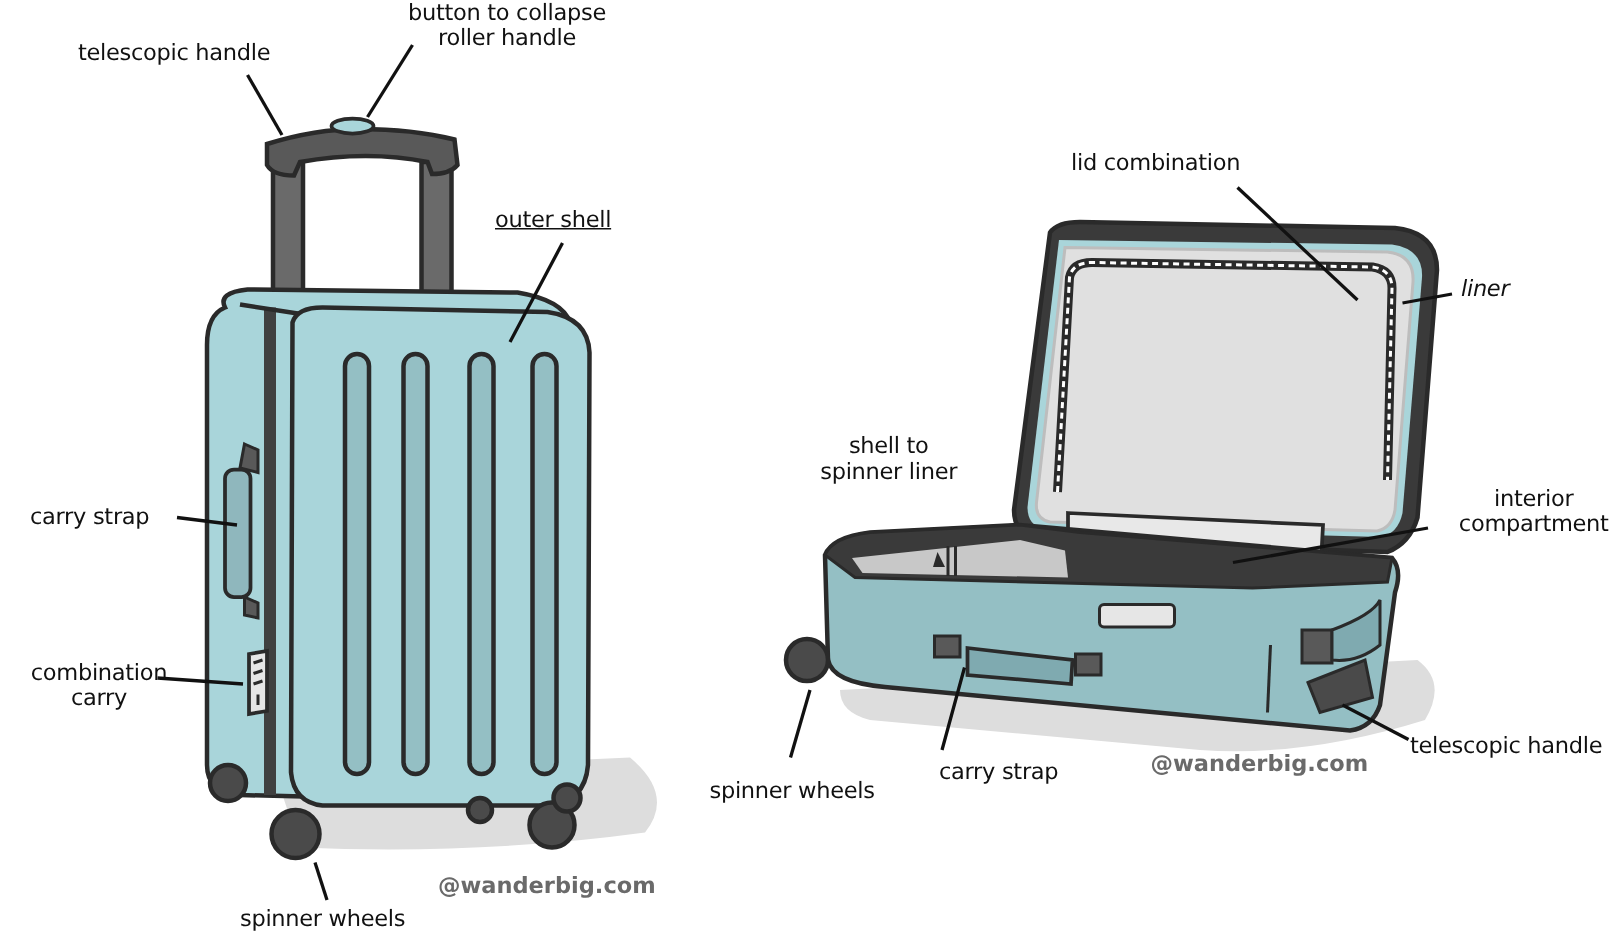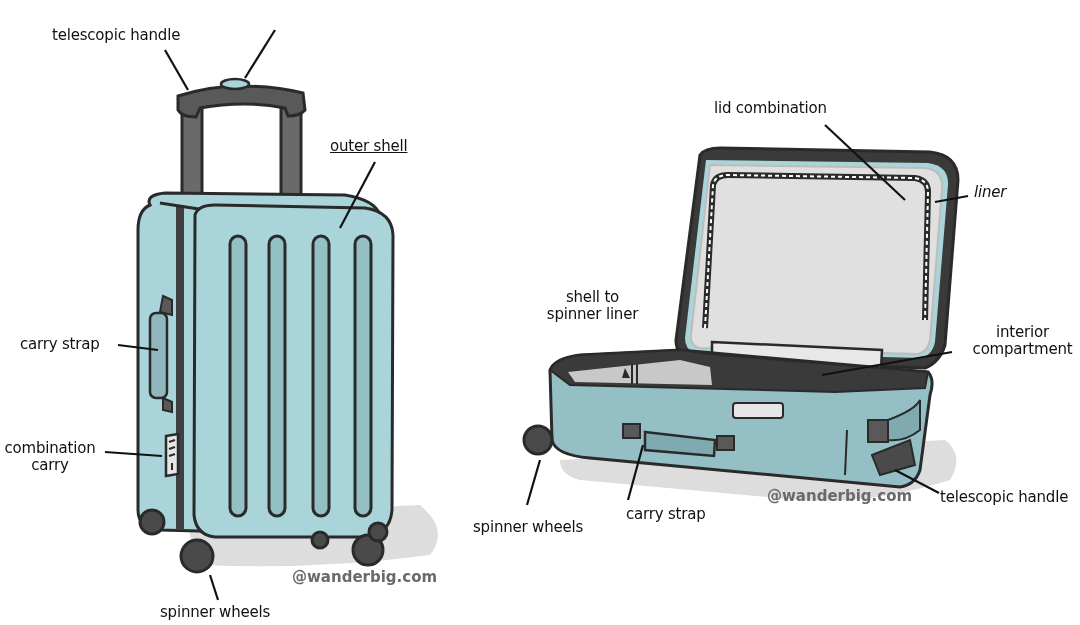--- a/index.html
+++ b/index.html
@@ -3,21 +3,21 @@
 <meta charset="utf-8">
 <style>
   html, body { margin: 0; padding: 0; background: #ffffff; }
   body { width: 1080px; height: 625px; position: relative; overflow: hidden;
          font-family: "DejaVu Sans", sans-serif; }
   svg.art { position: absolute; left: 0; top: 0; }
   .lbl { position: absolute; font-family: "DejaVu Sans", sans-serif; font-size: 15px;
          color: #111; line-height: 17px; white-space: nowrap; letter-spacing: -0.2px; }
   .lbl.c { text-align: center; }
   .wm { position: absolute; font-family: "DejaVu Sans", sans-serif; font-size: 15px;
-        color: #6a6a6a; font-weight: bold; }
+        color: #6a6a6a; font-weight: bold; margin-top: 13px; }
 </style>
 </head>
 <body>
 
 <svg class="art" width="1080" height="625" viewBox="0 0 1080 625">
 
   <g>
 
     <path d="M185 520 Q300 510 420 505 Q450 530 430 555 Q320 570 200 565 Z" fill="#dddddd"></path>
 
@@ -115,24 +115,26 @@
       <line x1="822" y1="375" x2="952" y2="352"></line>
       <line x1="527" y1="505" x2="540" y2="460"></line>
       <line x1="628" y1="500" x2="643" y2="445"></line>
       <line x1="895" y1="470" x2="939" y2="493"></line>
     </g>
   </g>
 </svg>
 
 <div class="lbl" style="left:52px;top:27px;">telescopic handle</div>
 <div class="lbl c" style="left:258px;top:0px;width:160px;">
+  <div>button to collapse</div>
+  <div>roller handle</div>
 </div>
 <div class="lbl" style="left:330px;top:138px;text-decoration:underline;">outer shell</div>
 <div class="lbl" style="left:20px;top:336px;">carry strap</div>
-<div class="lbl c" style="left:0px;top:440px;width:100px;">
+<div class="lbl c" style="left:16px;top:440px;width:100px;">
   <div>combination</div>
   <div>carry</div>
 </div>
 <div class="lbl" style="left:160px;top:604px;">spinner wheels</div>
 <div class="wm" style="left:292px;top:568px;">@wanderbig.com</div>
 
 <div class="lbl" style="left:714px;top:100px;">lid combination</div>
 <div class="lbl" style="left:974px;top:184px;font-style:italic;">liner</div>
 <div class="lbl c" style="left:530px;top:289px;width:125px;">
   <div>shell to</div>

